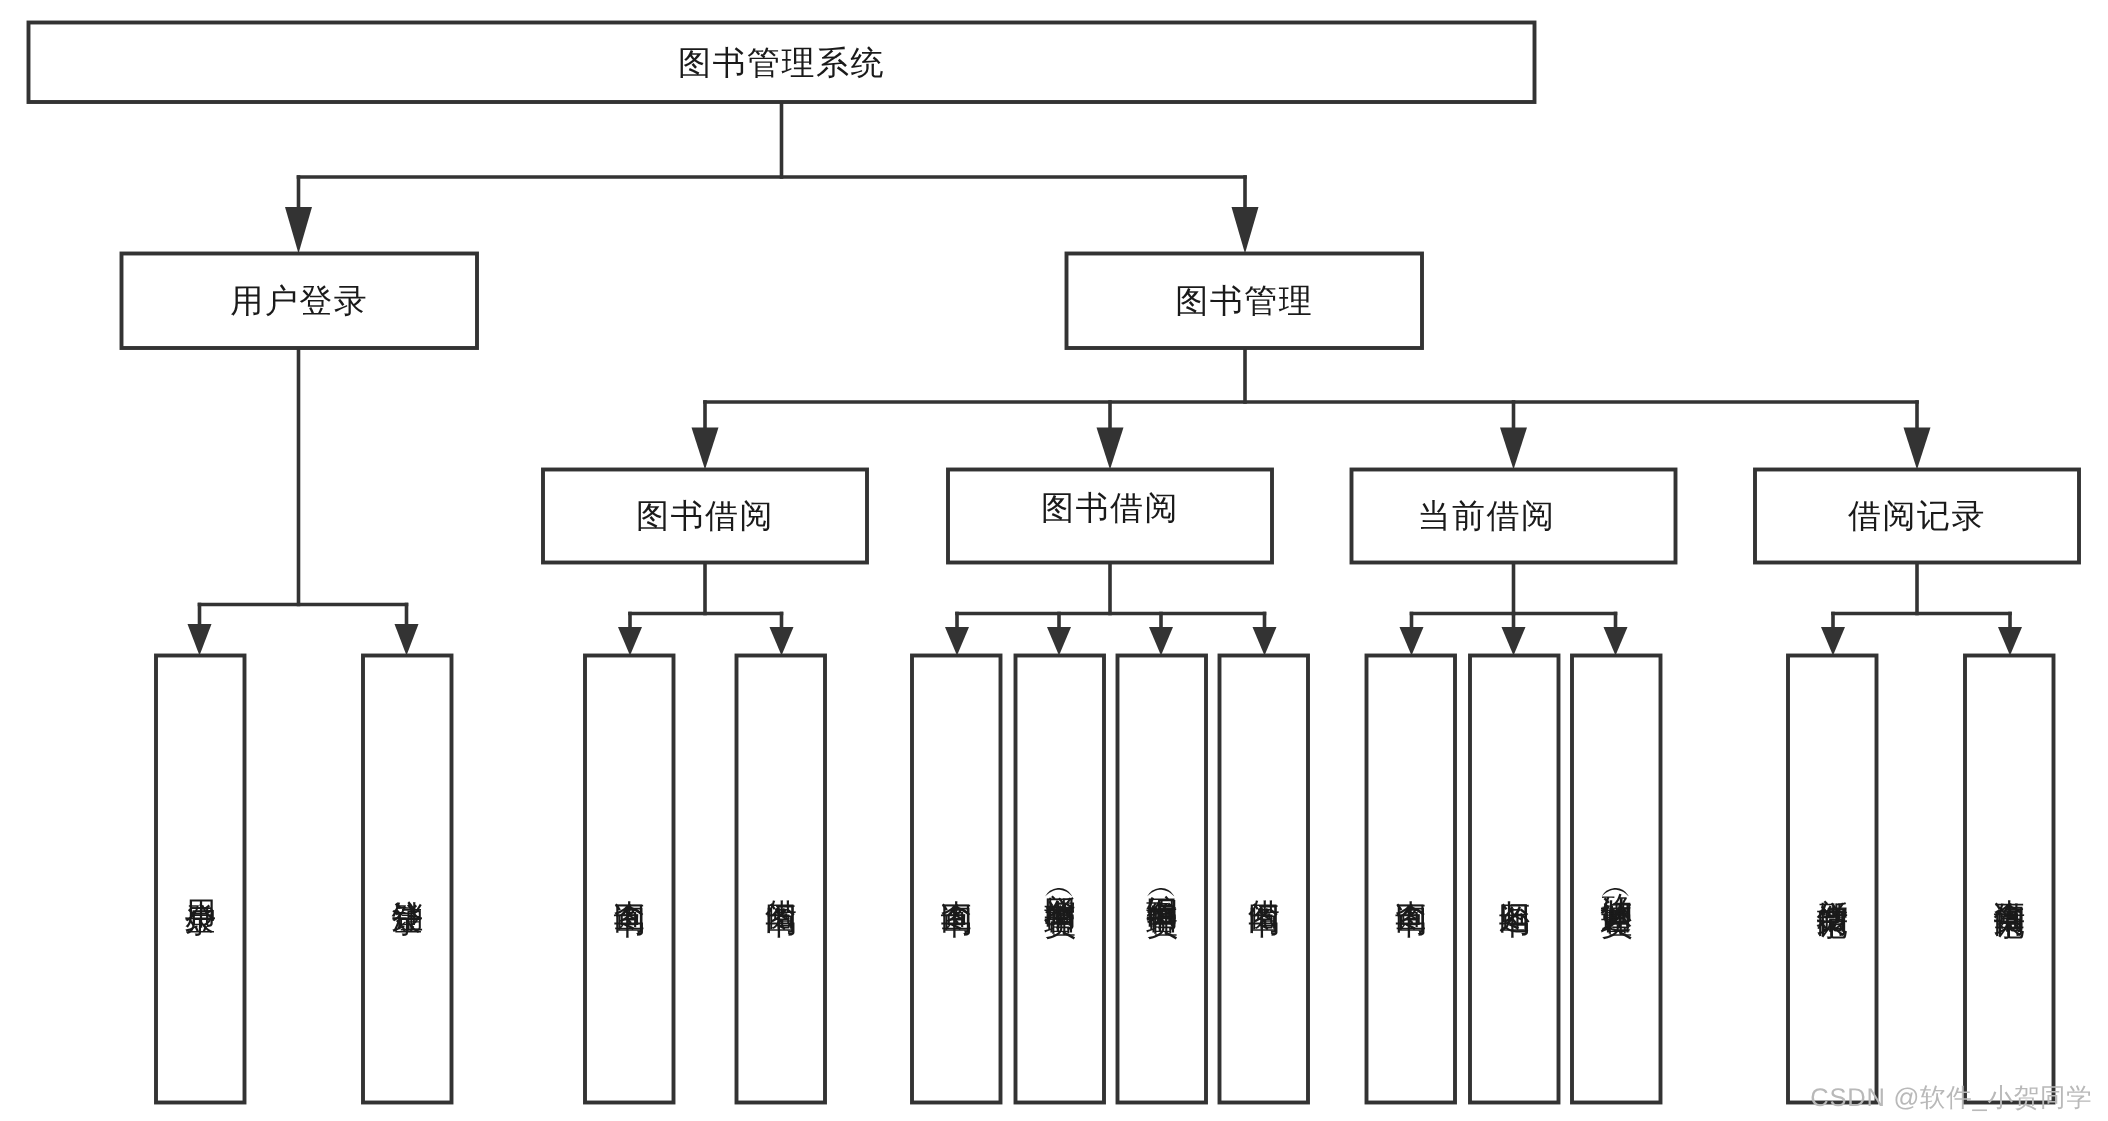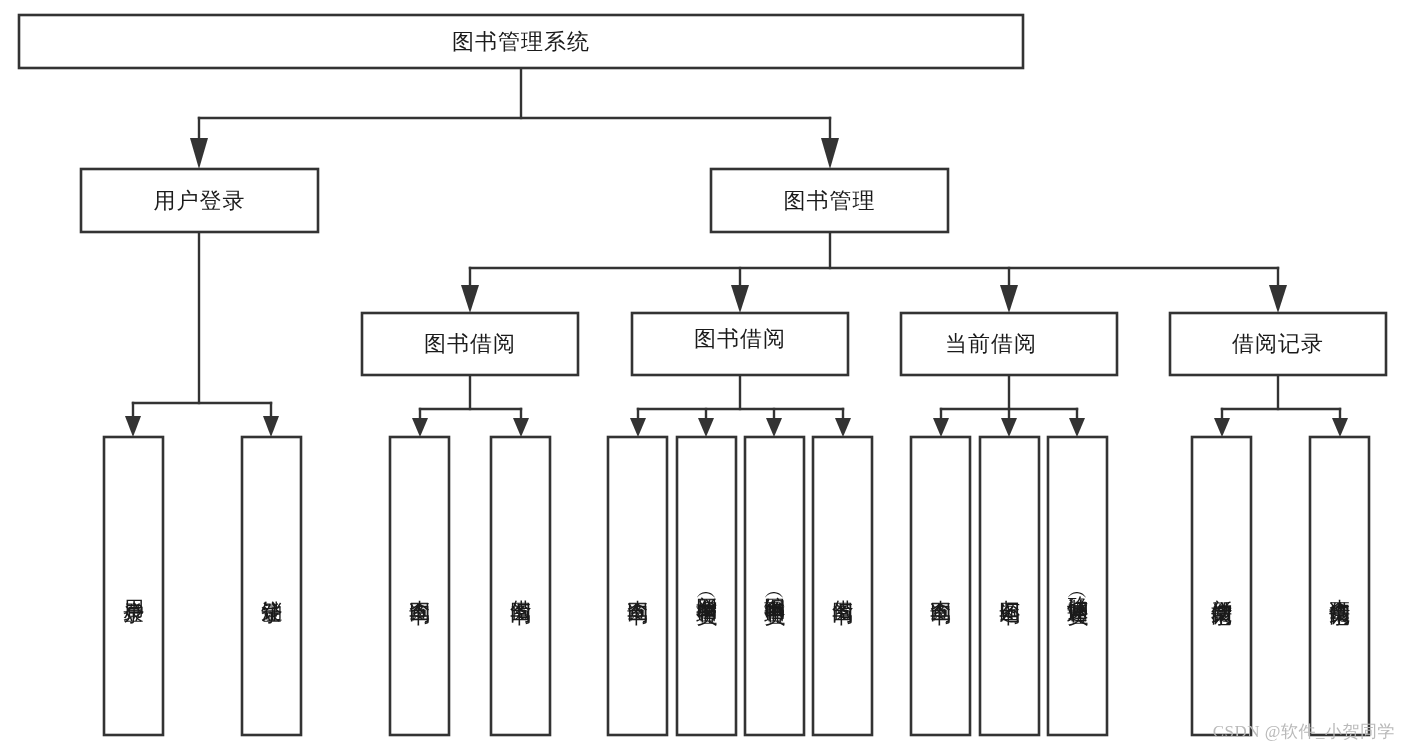--- a/index.html
+++ b/index.html
@@ -69,21 +69,21 @@
     font-family: "DejaVu Sans", "Liberation Sans", sans-serif;
   }
   .watermark {
     position: absolute;
     right: 10px;
     bottom: 4px;
     font-size: 17px;
     color: #b9b9b9;
     letter-spacing: 0.5px;
     white-space: nowrap;
-    font-family: Liberation Serif, serif;
+    font-family: Liberation Sans, sans-serif;
   }
 </style>
 </head>
 <body>
 
 <div id="diagram-root">
 
   <svg class="diagram-canvas" viewBox="0 0 1405 747" xmlns="http://www.w3.org/2000/svg">
 
     <g>

